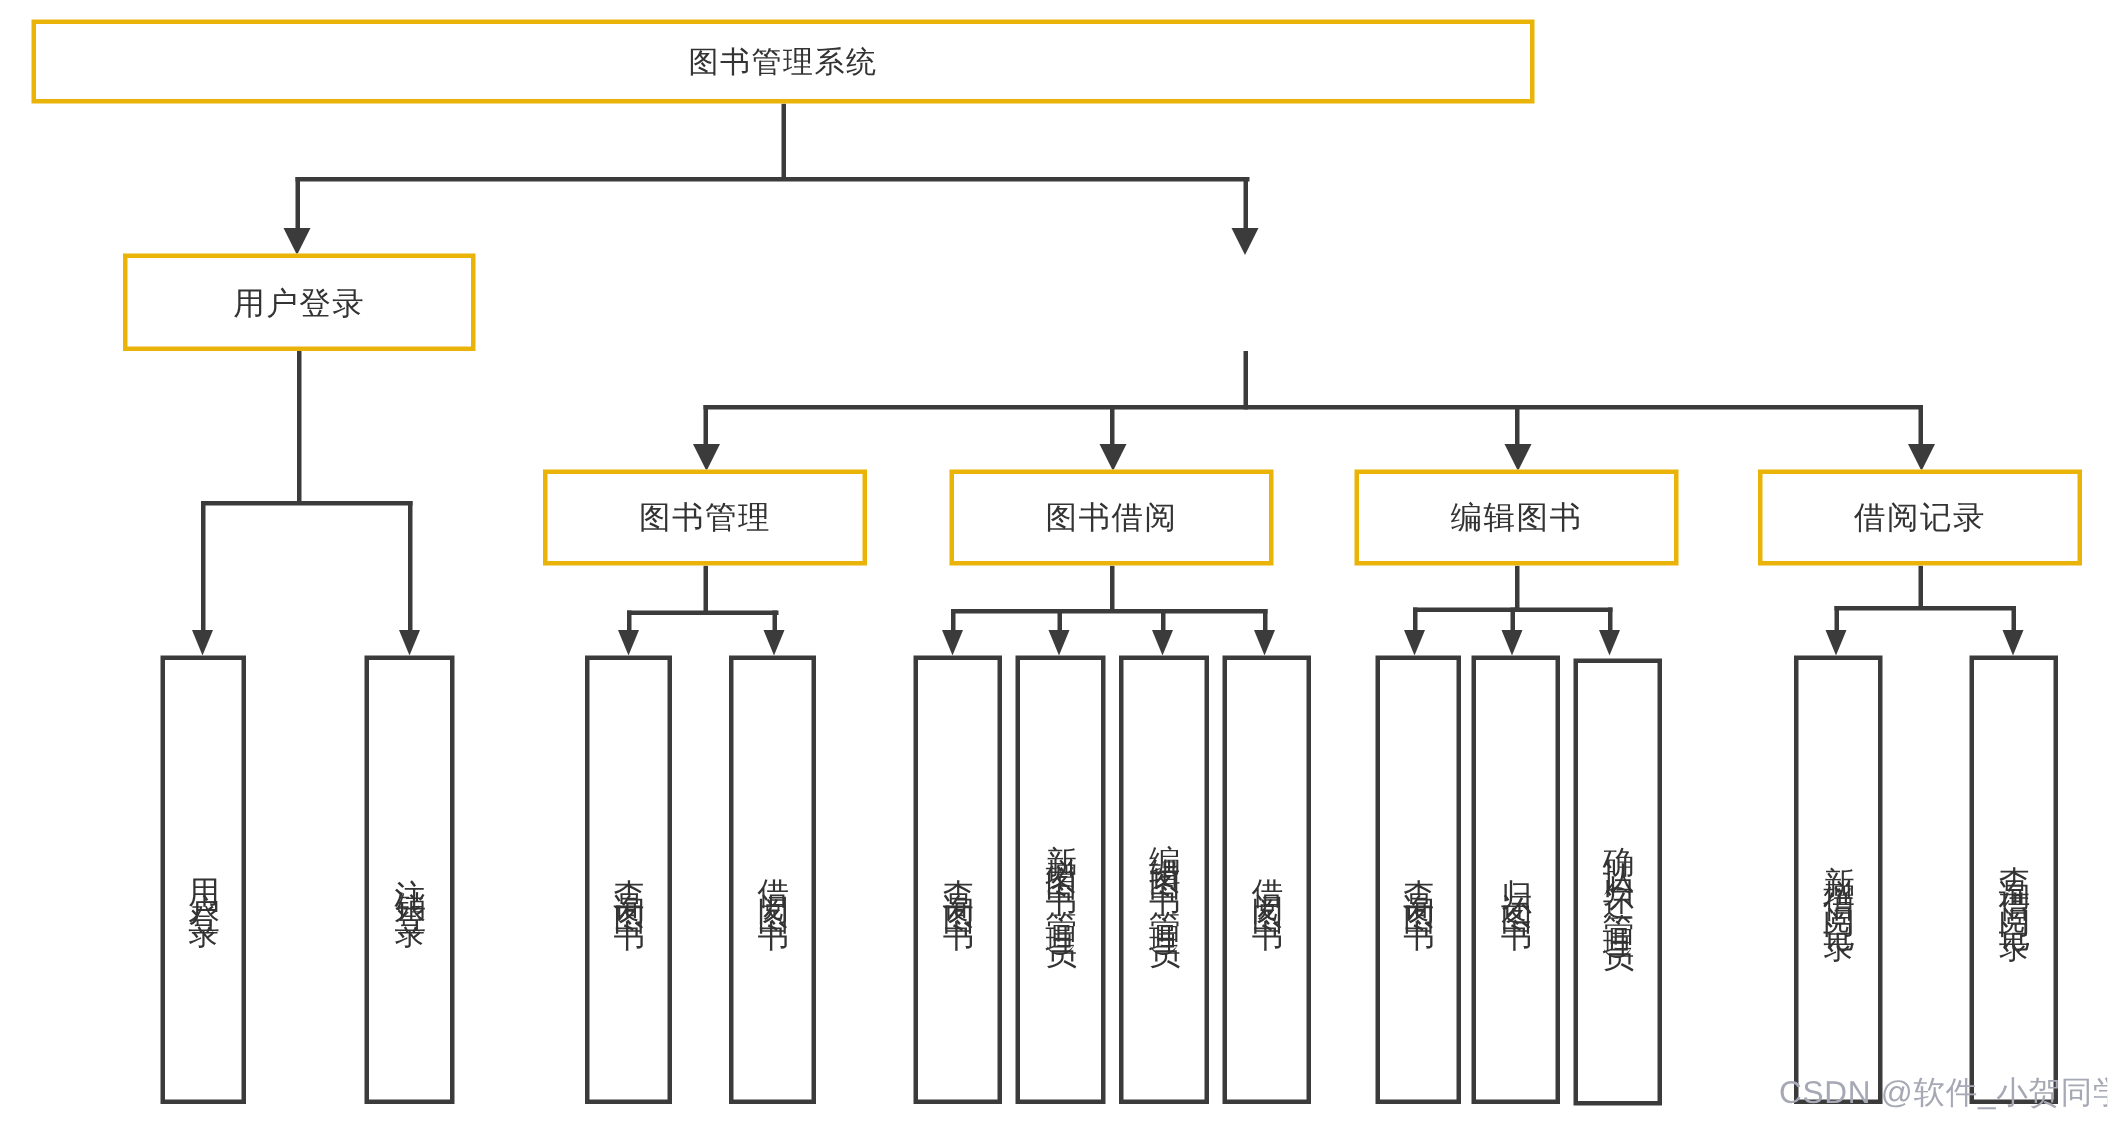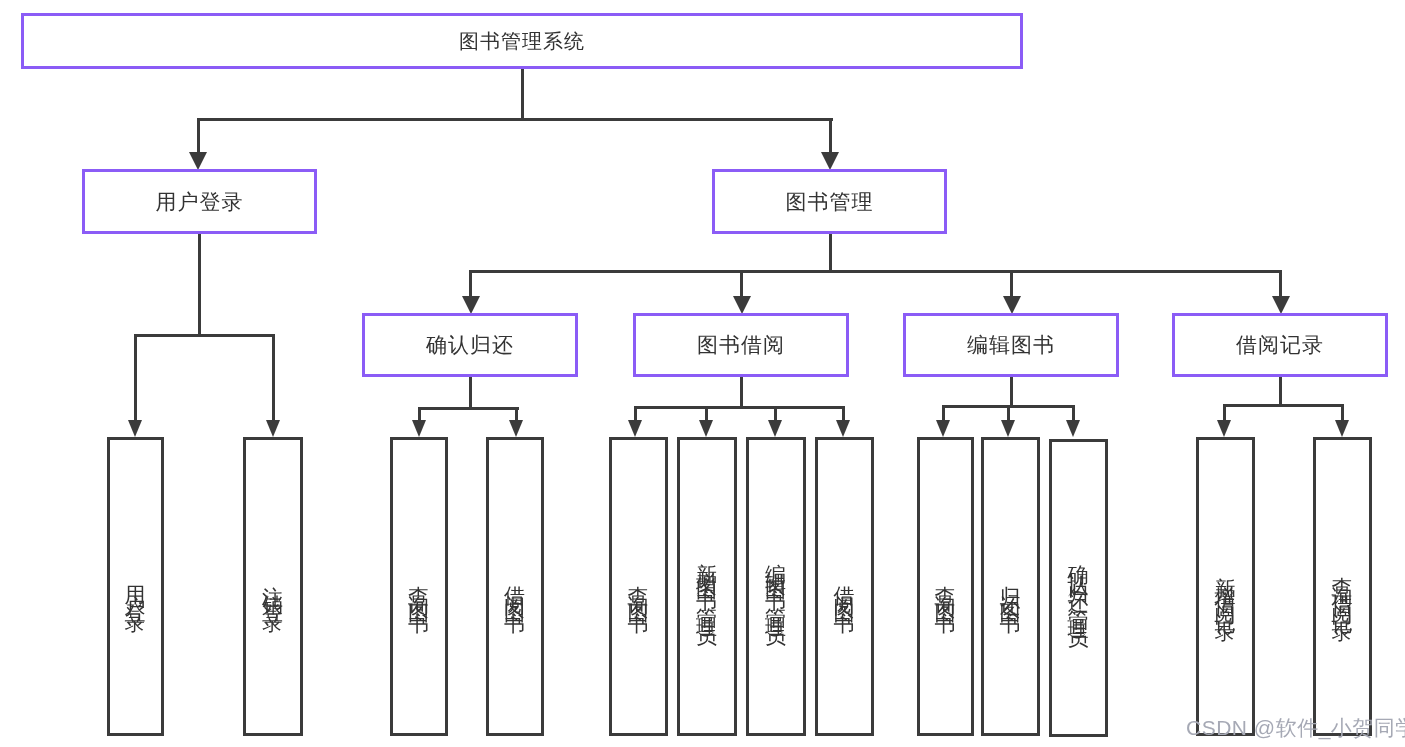--- a/index.html
+++ b/index.html
@@ -32,21 +32,21 @@
     position: absolute;
     width: 0; height: 0;
     border-left: 9px solid transparent;
     border-right: 9px solid transparent;
     border-top: 18px solid #3b3b3b;
   }
   
   .hbox {
     position: absolute;
     box-sizing: border-box;
-    border: 3px solid #8b5cf6;
+    border: 3px solid #eab308;
     background: #ffffff;
     display: flex;
     align-items: center;
     justify-content: center;
     font-size: 21px;
     letter-spacing: 1px;
     color: #333333;
     z-index: 2;
   }
   
@@ -142,23 +142,22 @@
   <div class="ln" style="left:1223px;top:404px;width:121px;height:3px;"></div>
   <div class="ln" style="left:1223px;top:404px;width:3px;height:17px;"></div>
   <div class="ln" style="left:1341px;top:404px;width:3px;height:17px;"></div>
   <div class="arrow" style="left:1217px;top:420px;"></div>
   <div class="arrow" style="left:1335px;top:420px;"></div>
 
   <div class="hbox" style="left:21px;top:13px;width:1002px;height:56px;font-size:20px;">图书管理系统</div>
 
   <div class="hbox" style="left:82px;top:169px;width:235px;height:65px;">用户登录</div>
 
-  <div class="hbox" style="left:712px;top:169px;width:235px;height:65px;">图书管理</div>
-
-  <div class="hbox" style="left:362px;top:313px;width:216px;height:64px;">确认归还</div>
+
+  <div class="hbox" style="left:362px;top:313px;width:216px;height:64px;">图书管理</div>
 
   <div class="hbox" style="left:633px;top:313px;width:216px;height:64px;">图书借阅</div>
 
   <div class="hbox" style="left:903px;top:313px;width:216px;height:64px;">编辑图书</div>
 
   <div class="hbox" style="left:1172px;top:313px;width:216px;height:64px;">借阅记录</div>
 
   <div class="vbox" style="left:107px;width:57px;">
     <span>用户登录</span>
   </div>

